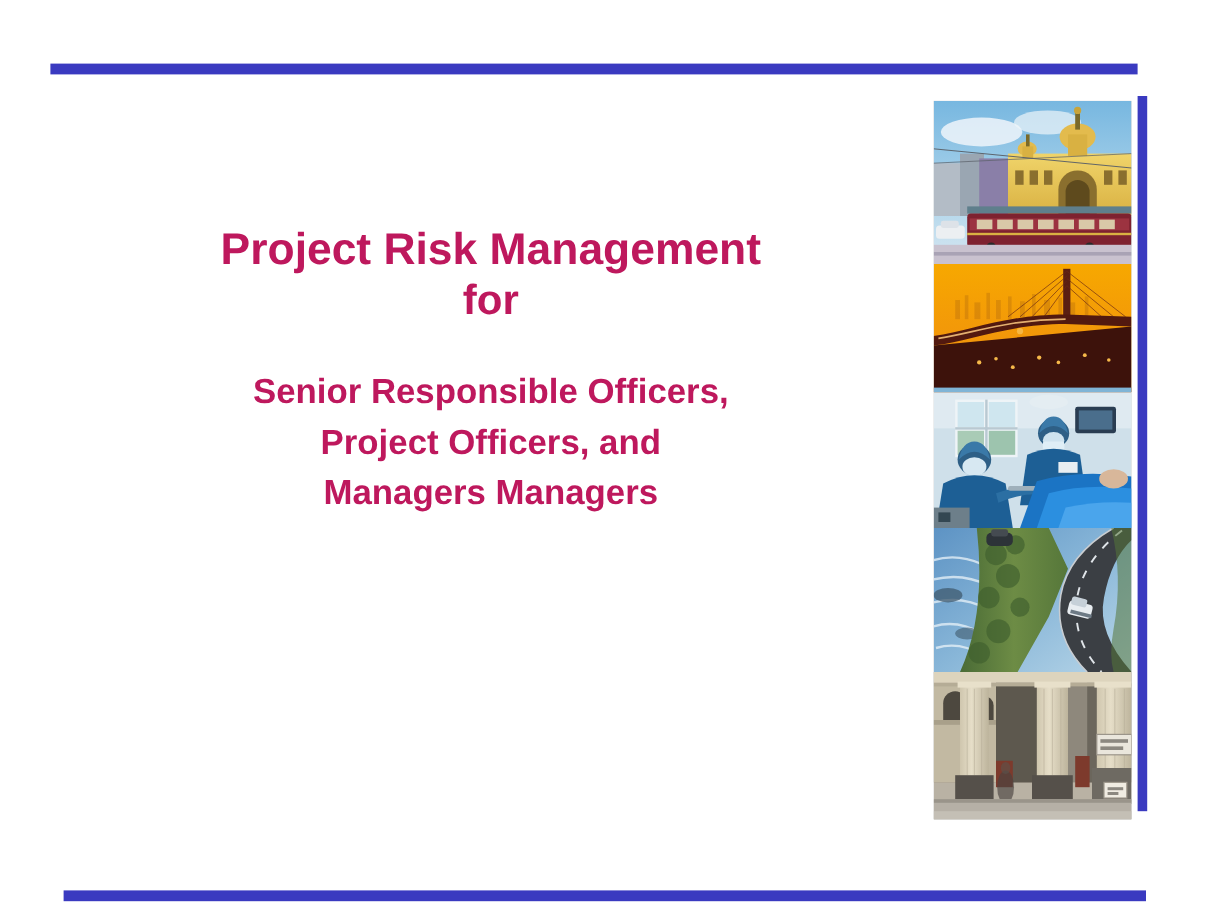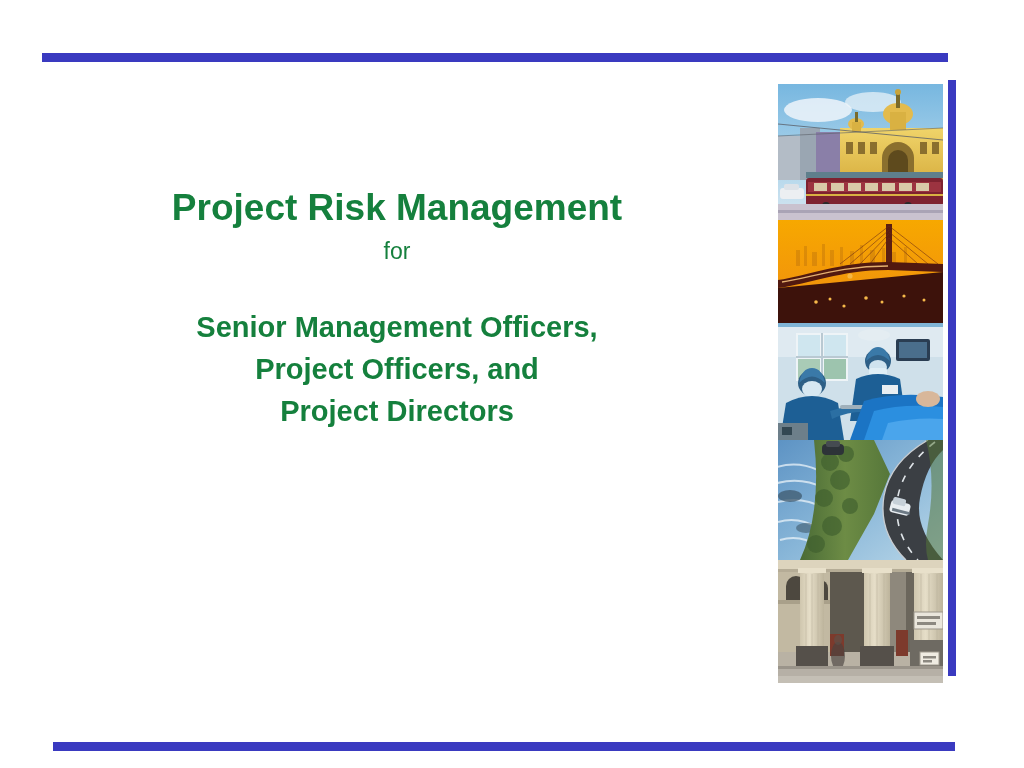--- a/index.html
+++ b/index.html
@@ -40,36 +40,36 @@
     left: 948px;
     top: 80px;
     width: 8px;
     height: 596px;
     background: #3a3ac0;
   }
 
   
   .title-block {
     position: absolute;
-    left: 80px;
+    left: 92px;
     top: 186px;
     width: 634px;
     text-align: center;
-    color: #15803d;
+    color: #be185d;
   }
   .title-main {
     font-size: 37px;
     font-weight: bold;
     line-height: 44px;
     letter-spacing: 0px;
     white-space: nowrap;
   }
   .title-for {
-    font-size: 23px;
-    font-weight: normal;
+    font-size: 35px;
+    font-weight: bold;
     line-height: 42px;
   }
   .title-gap {
     height: 34px;
   }
   .subtitle-line {
     font-size: 29px;
     font-weight: bold;
     line-height: 42px;
     white-space: nowrap;
@@ -106,23 +106,23 @@
 <div id="slide">
 
   <div class="rule-top"></div>
   <div class="rule-vertical"></div>
   <div class="rule-bottom"></div>
 
   <div class="title-block">
     <div class="title-main">Project Risk Management</div>
     <div class="title-for">for</div>
     <div class="title-gap"></div>
-    <div class="subtitle-line">Senior Management Officers,</div>
+    <div class="subtitle-line">Senior Responsible Officers,</div>
     <div class="subtitle-line">Project Officers, and</div>
-    <div class="subtitle-line">Project Directors</div>
+    <div class="subtitle-line">Managers Managers</div>
   </div>
 
   <div class="photo-strip">
 
     <div class="photo photo-1">
       <svg viewBox="0 0 165 136" preserveAspectRatio="none">
         <defs>
           <linearGradient id="sky1" x1="0" y1="0" x2="0" y2="1">
             <stop offset="0" stop-color="#77b7e0"></stop>
             <stop offset="0.55" stop-color="#a9d2ea"></stop>

